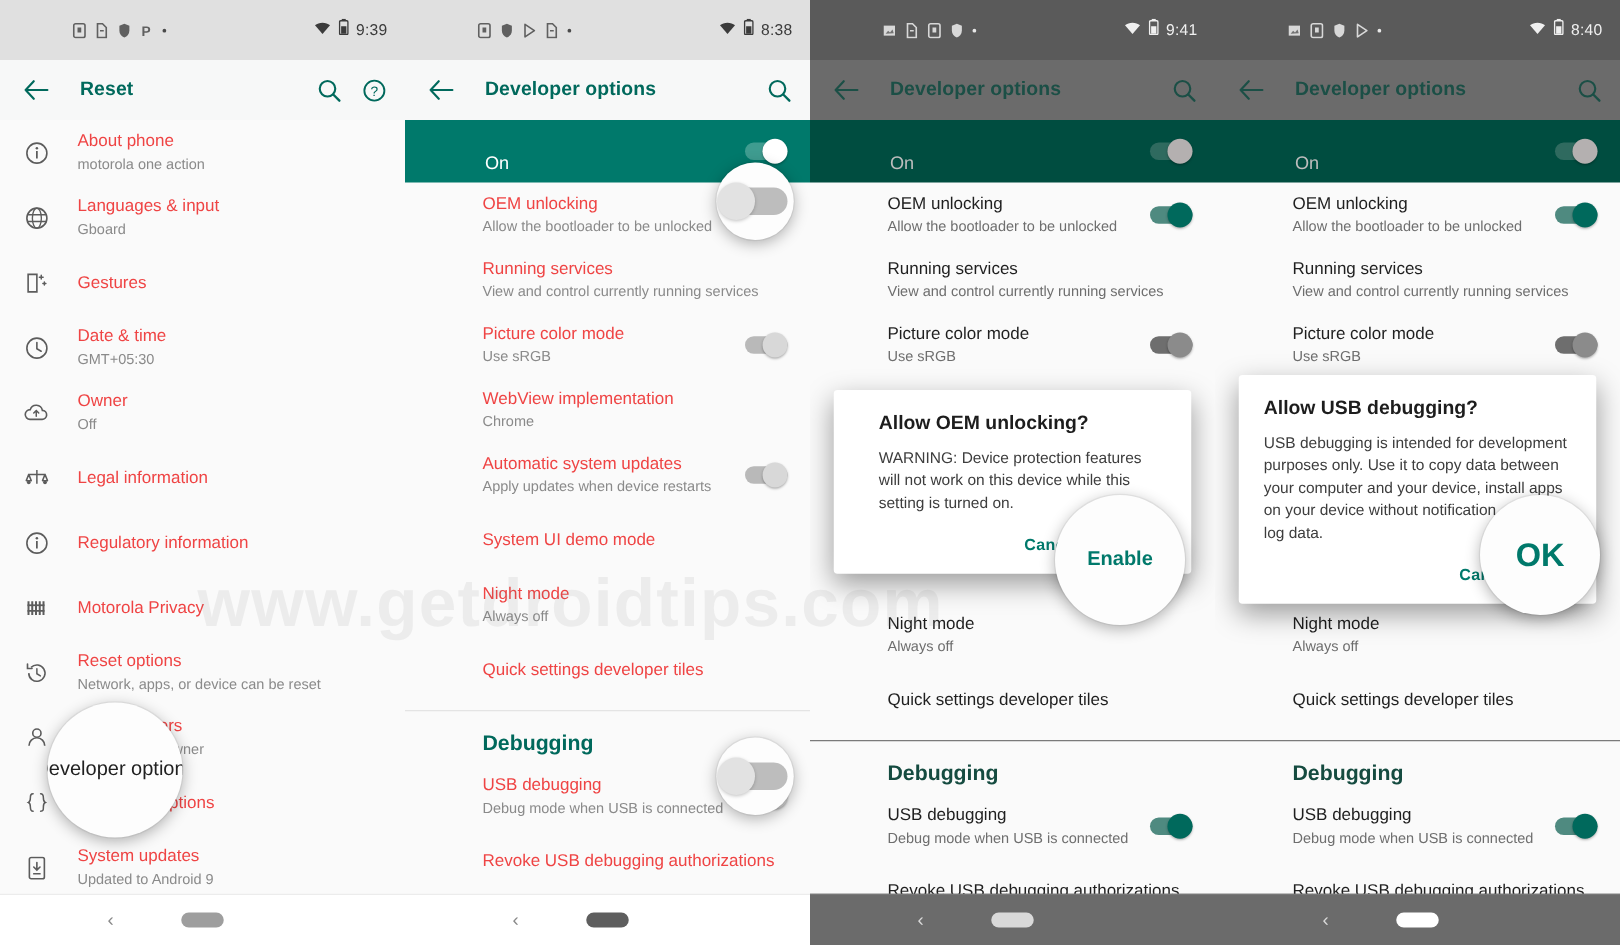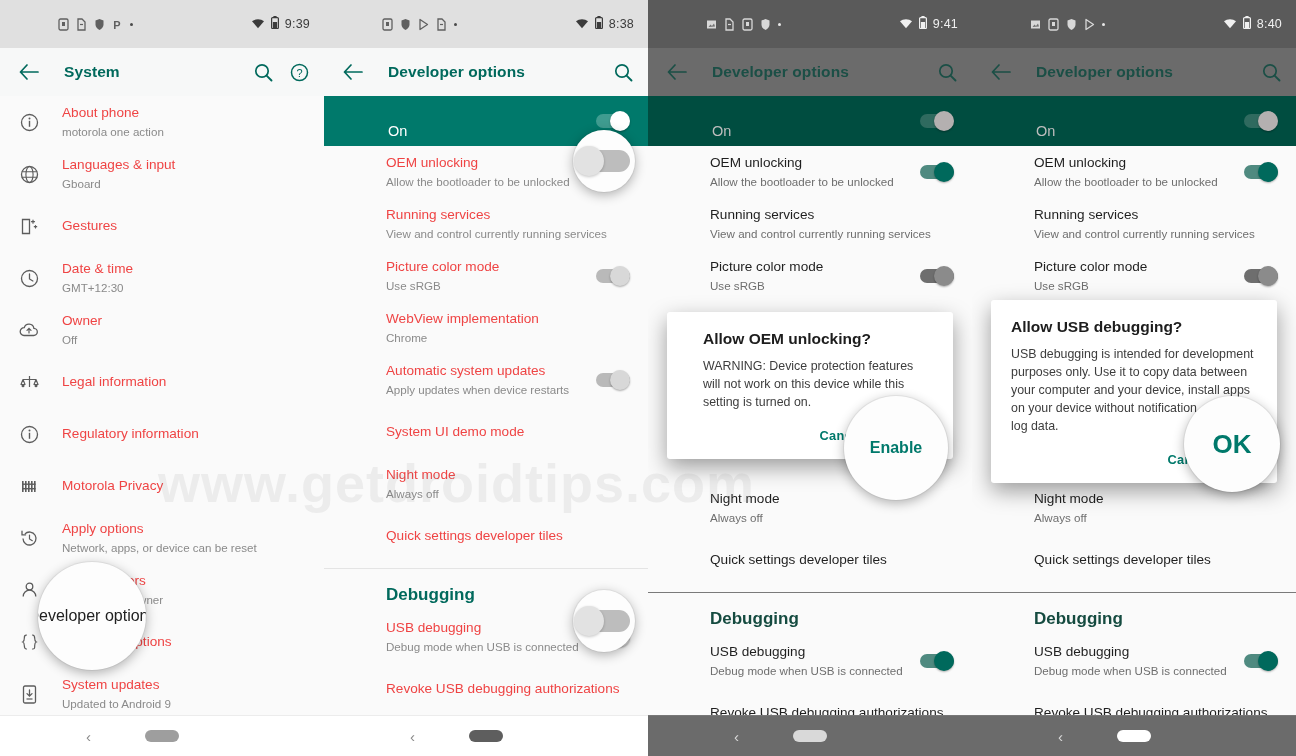--- a/index.html
+++ b/index.html
@@ -180,21 +180,21 @@
         <span class="sb-time">9:39</span>
       </div>
     </div>
 
     <div class="appbar">
       <div class="ab-back">
           <svg width="20" height="16" viewBox="0 0 20 16">
             <path d="M8 1 1.5 8 8 15M1.5 8H19" fill="none" stroke="#00695c" stroke-width="1.7" stroke-linecap="round" stroke-linejoin="round"></path>
           </svg>
         </div>
-      <div class="ab-title">System</div>
+      <div class="ab-title">Reset</div>
       <div class="ab-actions">
         <div class="ab-ic">
             <svg width="19" height="19" viewBox="0 0 19 19">
               <circle cx="8" cy="8" r="6.2" fill="none" stroke="#00695c" stroke-width="1.7"></circle>
               <path d="M12.6 12.6 17.5 17.5" stroke="#00695c" stroke-width="1.9" stroke-linecap="round"></path>
             </svg>
           </div>
         <div class="ab-ic">
             <svg width="19" height="19" viewBox="0 0 19 19">
               <circle cx="9.5" cy="9.5" r="8" fill="none" stroke="#00695c" stroke-width="1.5"></circle>
@@ -244,21 +244,21 @@
       </div>
       <div class="row">
         <div class="row-ico">
             <svg width="19" height="19" viewBox="0 0 19 19">
               <circle cx="9.5" cy="9.5" r="8" fill="none" stroke="#5c5c5c" stroke-width="1.3"></circle>
               <path d="M9.5 5v5l3.4 2" fill="none" stroke="#5c5c5c" stroke-width="1.3" stroke-linecap="round"></path>
             </svg>
           </div>
         <div class="row-text">
           <div class="row-title">Date &amp; time</div>
-          <div class="row-sub">GMT+12:30</div>
+          <div class="row-sub">GMT+05:30</div>
         </div>
       </div>
       <div class="row">
         <div class="row-ico">
             <svg width="20" height="16" viewBox="0 0 20 16">
               <path d="M5 13.5h9.5a3.6 3.6 0 0 0 .4-7.2 5 5 0 0 0-9.7-.6A3.7 3.7 0 0 0 5 13.5z" fill="none" stroke="#5c5c5c" stroke-width="1.3"></path>
               <path d="M10 11V6.6M8 8.4 10 6.4l2 2" fill="none" stroke="#5c5c5c" stroke-width="1.2" stroke-linecap="round"></path>
             </svg>
           </div>
         <div class="row-text">
@@ -310,21 +310,21 @@
       </div>
       <div class="row">
         <div class="row-ico">
             <svg width="19" height="19" viewBox="0 0 19 19">
               <path d="M3 9.5a6.5 6.5 0 1 0 1.9-4.6" fill="none" stroke="#5c5c5c" stroke-width="1.3"></path>
               <path d="M2 2.2v3.6h3.6" fill="none" stroke="#5c5c5c" stroke-width="1.3" stroke-linecap="round"></path>
               <path d="M9.5 6v4l2.8 1.7" fill="none" stroke="#5c5c5c" stroke-width="1.2" stroke-linecap="round"></path>
             </svg>
           </div>
         <div class="row-text">
-          <div class="row-title">Apply options</div>
+          <div class="row-title">Reset options</div>
           <div class="row-sub">Network, apps, or device can be reset</div>
         </div>
       </div>
       <div class="row">
         <div class="row-ico">
             <svg width="19" height="18" viewBox="0 0 19 18">
               <circle cx="9.5" cy="5.5" r="3.3" fill="none" stroke="#5c5c5c" stroke-width="1.3"></circle>
               <path d="M3.2 15.5a6.3 6.3 0 0 1 12.6 0" fill="none" stroke="#5c5c5c" stroke-width="1.3"></path>
             </svg>
           </div>

